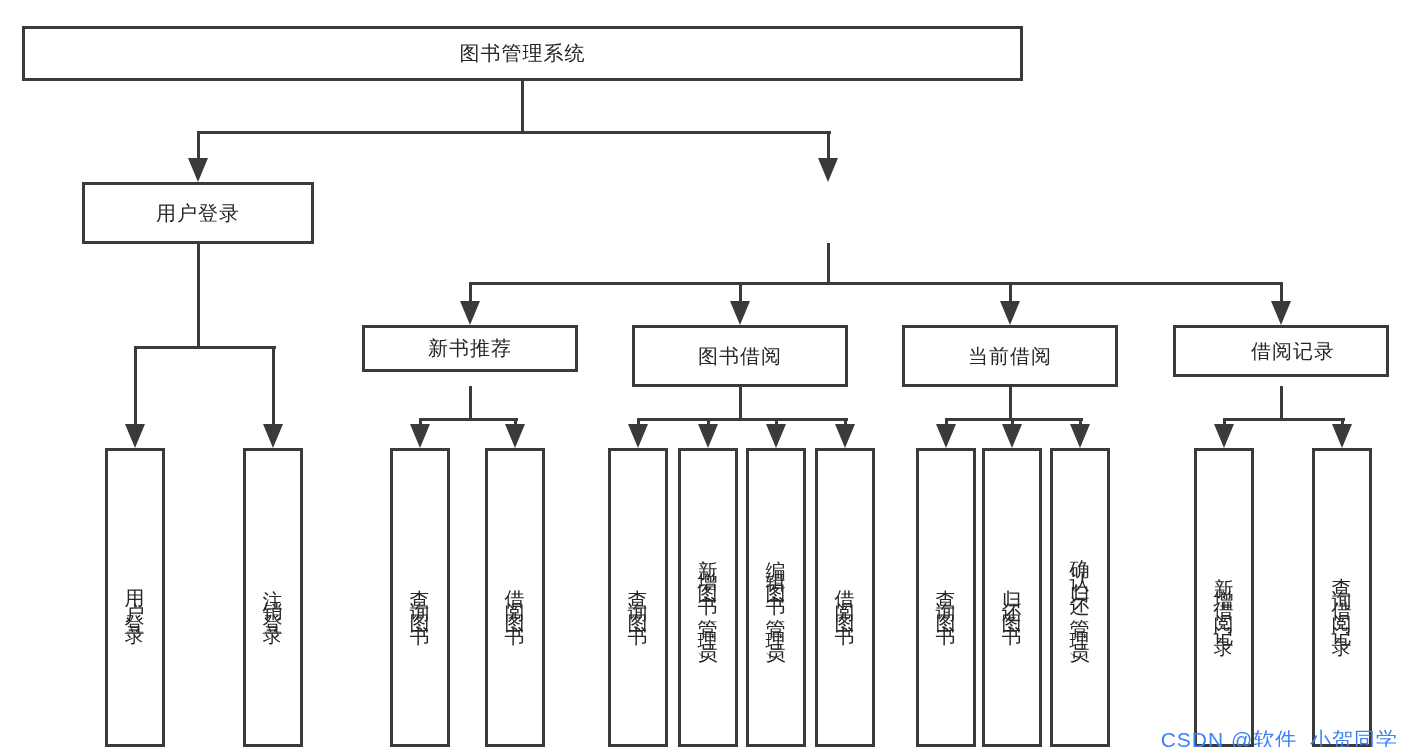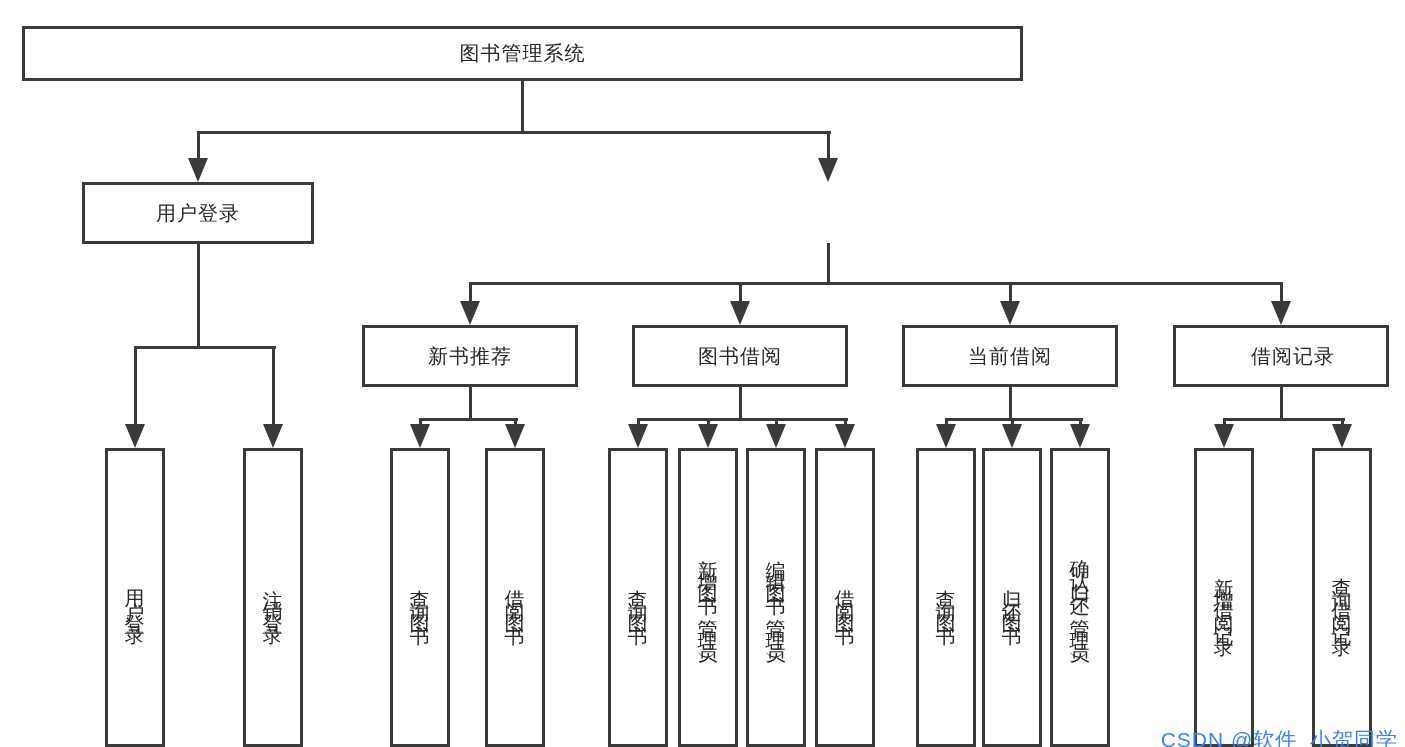--- a/index.html
+++ b/index.html
@@ -78,30 +78,30 @@
   <div class="line" style="left:469px;top:270px;width:814px;height:3px;"></div>
   <div class="line" style="left:469px;top:270px;width:3px;height:22px;"></div>
   <div class="line" style="left:739px;top:270px;width:3px;height:22px;"></div>
   <div class="line" style="left:1009px;top:270px;width:3px;height:22px;"></div>
   <div class="line" style="left:1280px;top:270px;width:3px;height:22px;"></div>
   <div class="arrow" style="left:460px;top:289px;"></div>
   <div class="arrow" style="left:730px;top:289px;"></div>
   <div class="arrow" style="left:1000px;top:289px;"></div>
   <div class="arrow" style="left:1271px;top:289px;"></div>
 
-  <div class="box h" style="left:362px;top:313px;width:216px;height:62px;">
+  <div class="box h" style="left:362px;top:313px;width:216px;height:47px;">
     <span>新书推荐</span>
   </div>
   <div class="box h" style="left:632px;top:313px;width:216px;height:62px;">
     <span>图书借阅</span>
   </div>
   <div class="box h" style="left:902px;top:313px;width:216px;height:62px;">
     <span>当前借阅</span>
   </div>
-  <div class="box h" style="left:1173px;top:313px;width:216px;height:62px;padding-left:24px;">
+  <div class="box h" style="left:1173px;top:313px;width:216px;height:52px;padding-left:24px;">
     <span>借阅记录</span>
   </div>
 
   <div class="line" style="left:469px;top:374px;width:3px;height:34px;"></div>
   <div class="line" style="left:419px;top:406px;width:99px;height:3px;"></div>
   <div class="line" style="left:419px;top:406px;width:3px;height:12px;"></div>
   <div class="line" style="left:514px;top:406px;width:3px;height:12px;"></div>
   <div class="arrow" style="left:410px;top:412px;"></div>
   <div class="arrow" style="left:505px;top:412px;"></div>
 

